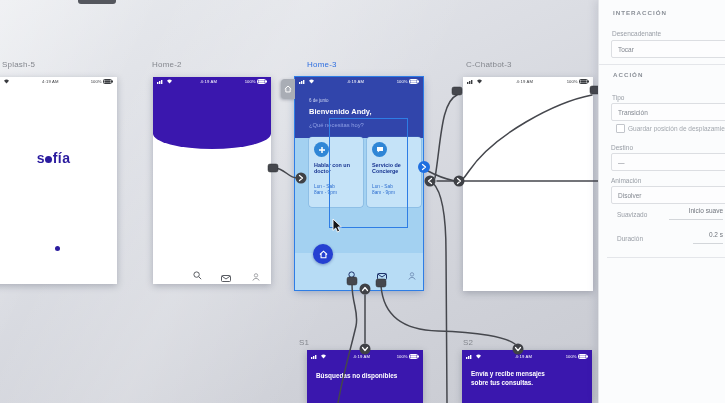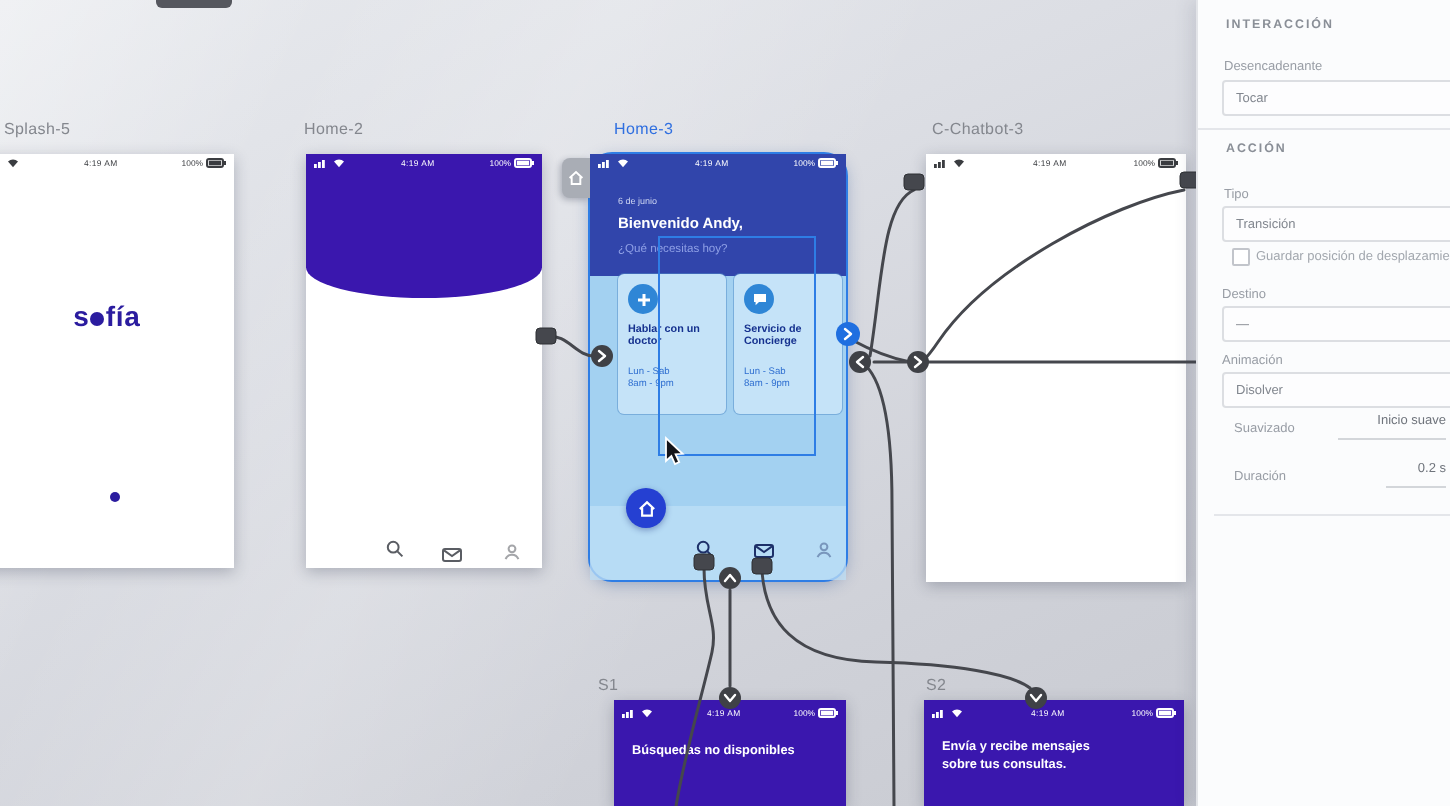--- a/index.html
+++ b/index.html
@@ -33,21 +33,21 @@
         font-size:14px;font-weight:bold;letter-spacing:.4px;}
   .logo .dot{display:inline-block;width:7px;height:7px;border-radius:50%;background:#2b1c9f;margin:0 .5px 0 .5px;}
   .splash-dot{position:absolute;left:65px;top:169px;width:5px;height:5px;border-radius:50%;background:#2b1c9f;}
 
   
   .h0-hero{position:absolute;left:0;top:0;right:0;height:72px;background:#3a17ae;
            border-radius:0 0 52% 52%/0 0 16px 16px;}
   .nav-ic{position:absolute;color:#5a5d63;}
 
   
-  .ab.sel{outline:1.5px solid #2e7de5;background:#a3d1f1;box-shadow:0 2px 8px rgba(30,70,140,.35);border-radius:11px;}
+  .ab.sel{outline:1.5px solid #2e7de5;background:#a3d1f1;box-shadow:0 2px 8px rgba(30,70,140,.35);}
   .h1-header{position:absolute;left:0;top:0;right:0;height:61px;background:#3145ab;}
   .h1-date{position:absolute;left:14px;top:21px;font-size:4.5px;color:#cdd5f2;}
   .h1-welcome{position:absolute;left:14px;top:30px;font-size:7.5px;font-weight:bold;color:#fff;}
   .h1-question{position:absolute;left:14px;top:45px;font-size:5.8px;color:#8fa0e6;}
   .h1-card{position:absolute;top:60px;width:54px;height:70px;background:#c5e3f8;border-radius:3px;
            box-shadow:0 0 0 .5px rgba(80,140,200,.5);}
   .h1-card .cic{position:absolute;left:5px;top:5px;width:15px;height:15px;border-radius:50%;background:#2f86d6;
                 display:flex;align-items:center;justify-content:center;color:#fff;}
   .h1-card .ct{position:absolute;left:5px;top:25px;right:4px;font-size:5.4px;line-height:1.2;
                font-weight:bold;color:#16328f;}

